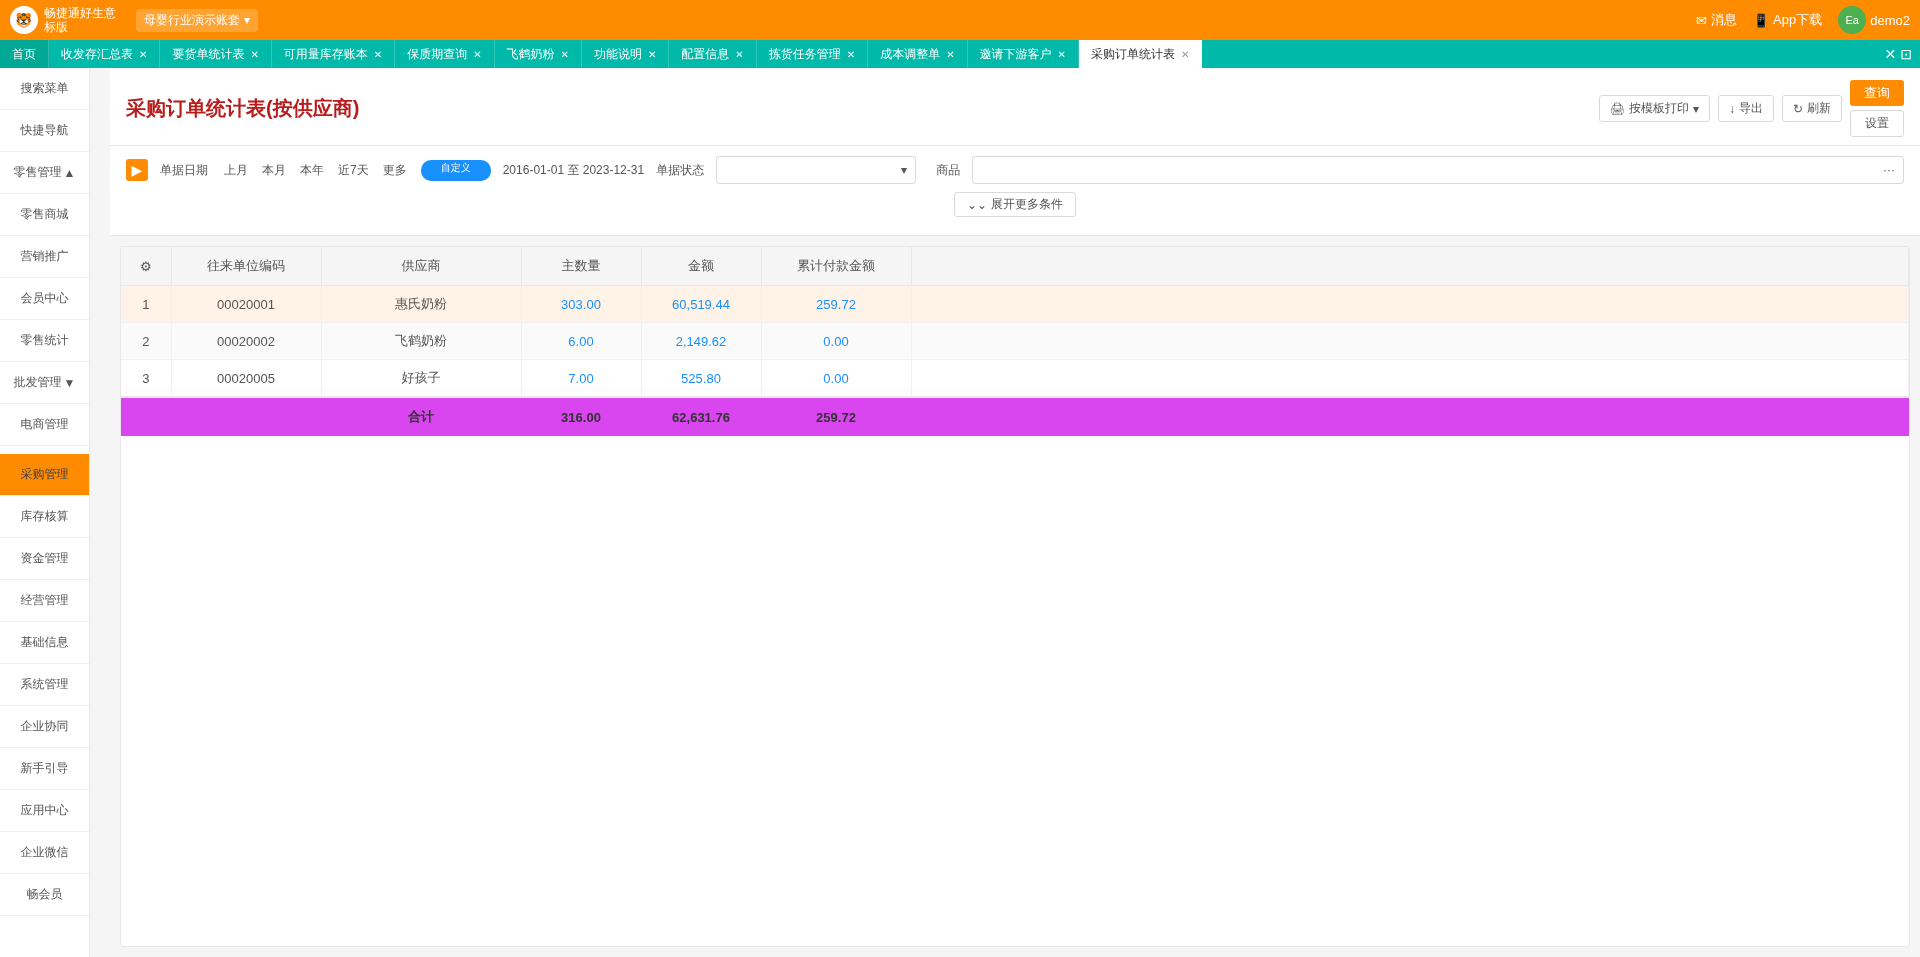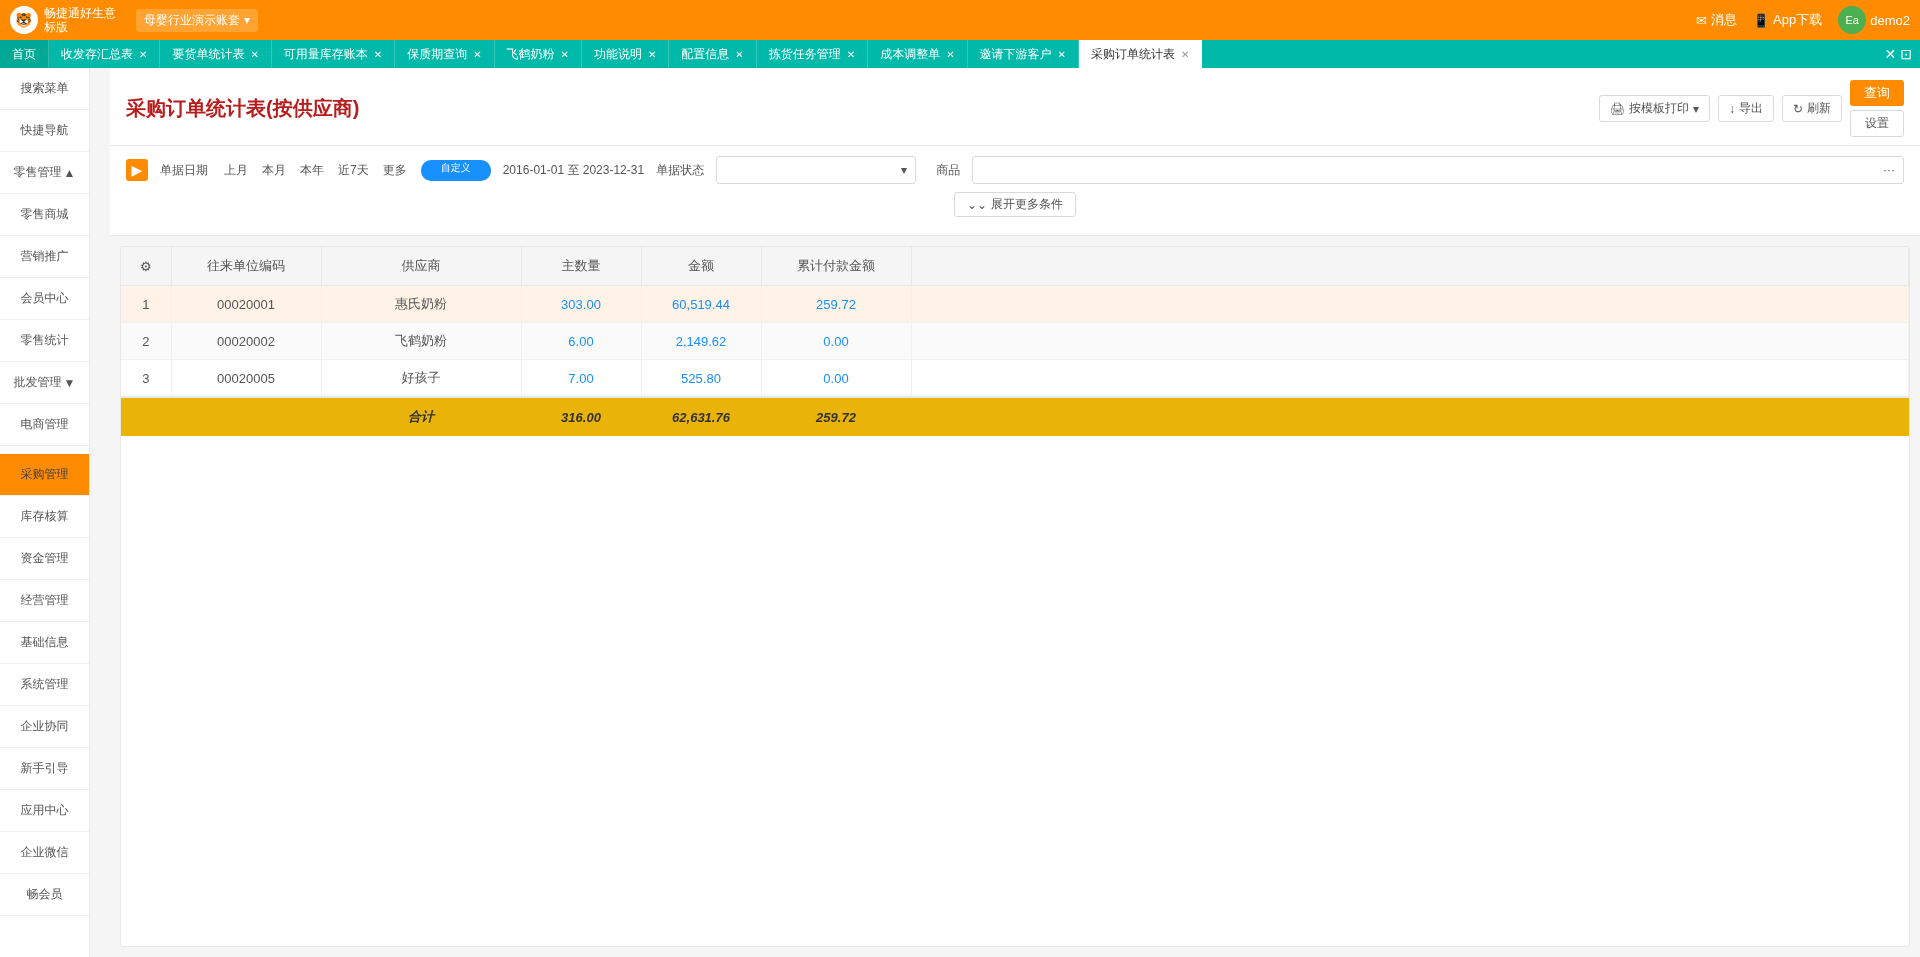--- a/index.html
+++ b/index.html
@@ -68,21 +68,21 @@
     tbody tr.highlighted { background: #fff3e8; }
     tbody td { padding: 9px 12px; text-align: center; color: #555; border-right: 1px solid #f0f0f0; }
     tbody td.number-cell { color: #1890ff; cursor: pointer; }
     .col-index { width: 50px; }
     .col-code { width: 150px; }
     .col-supplier { width: 200px; }
     .col-qty { width: 120px; }
     .col-amount { width: 120px; }
     .col-paid { width: 150px; }
     .settings-col { width: 40px; text-align: center; cursor: pointer; }
-    tfoot tr { background: #eab308; border-top: 2px solid #e8e8e8; font-style: italic; }
+    tfoot tr { background: #d946ef; border-top: 2px solid #e8e8e8; }
     tfoot td { padding: 10px 12px; text-align: center; font-weight: bold; color: #333; }
 
     .expand-more-row { display: flex; align-items: center; justify-content: center; padding: 8px 0; }
   </style>
 </head>
 <body>
 
 <div class="top-bar">
   <div class="logo-area">
     <div class="logo-icon">🐯</div>

